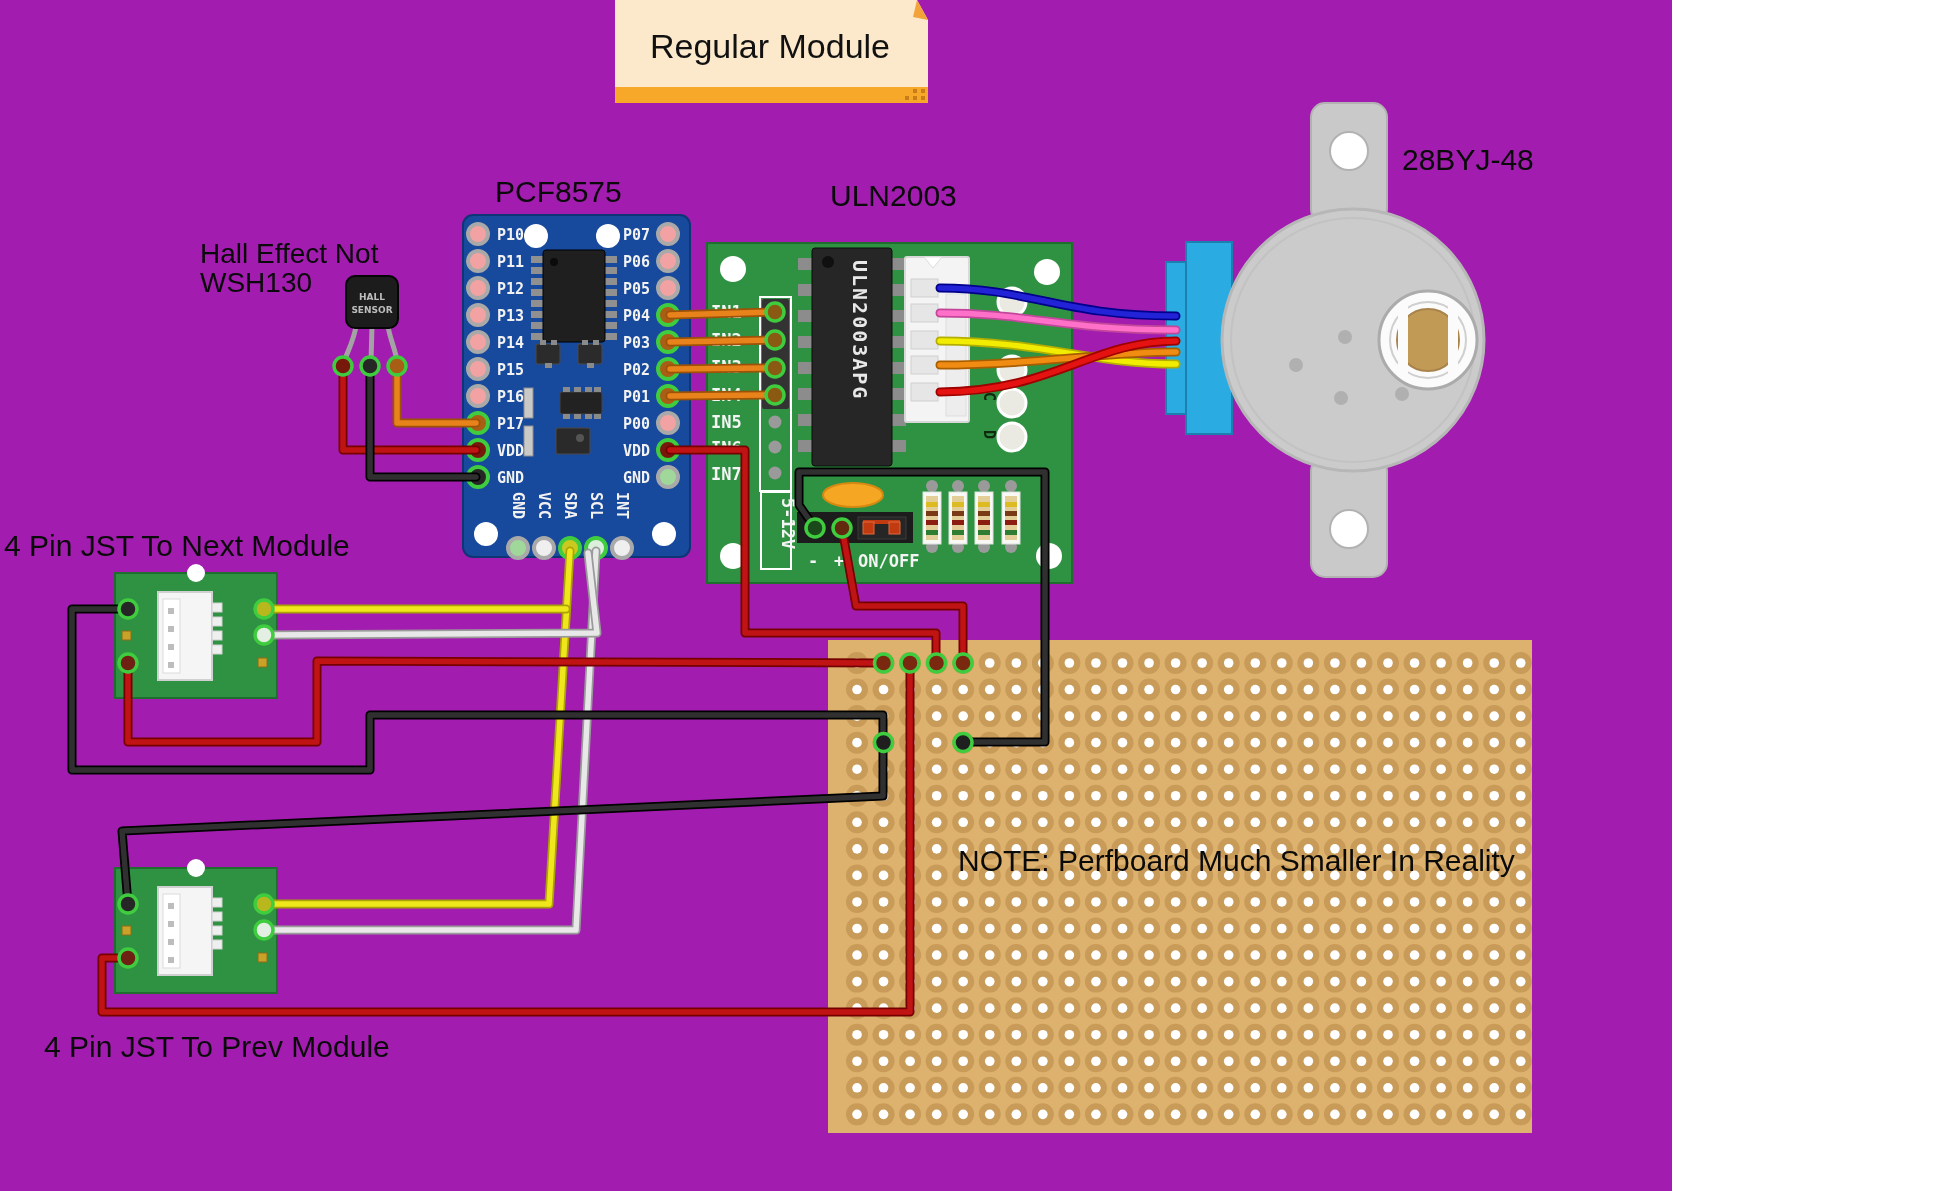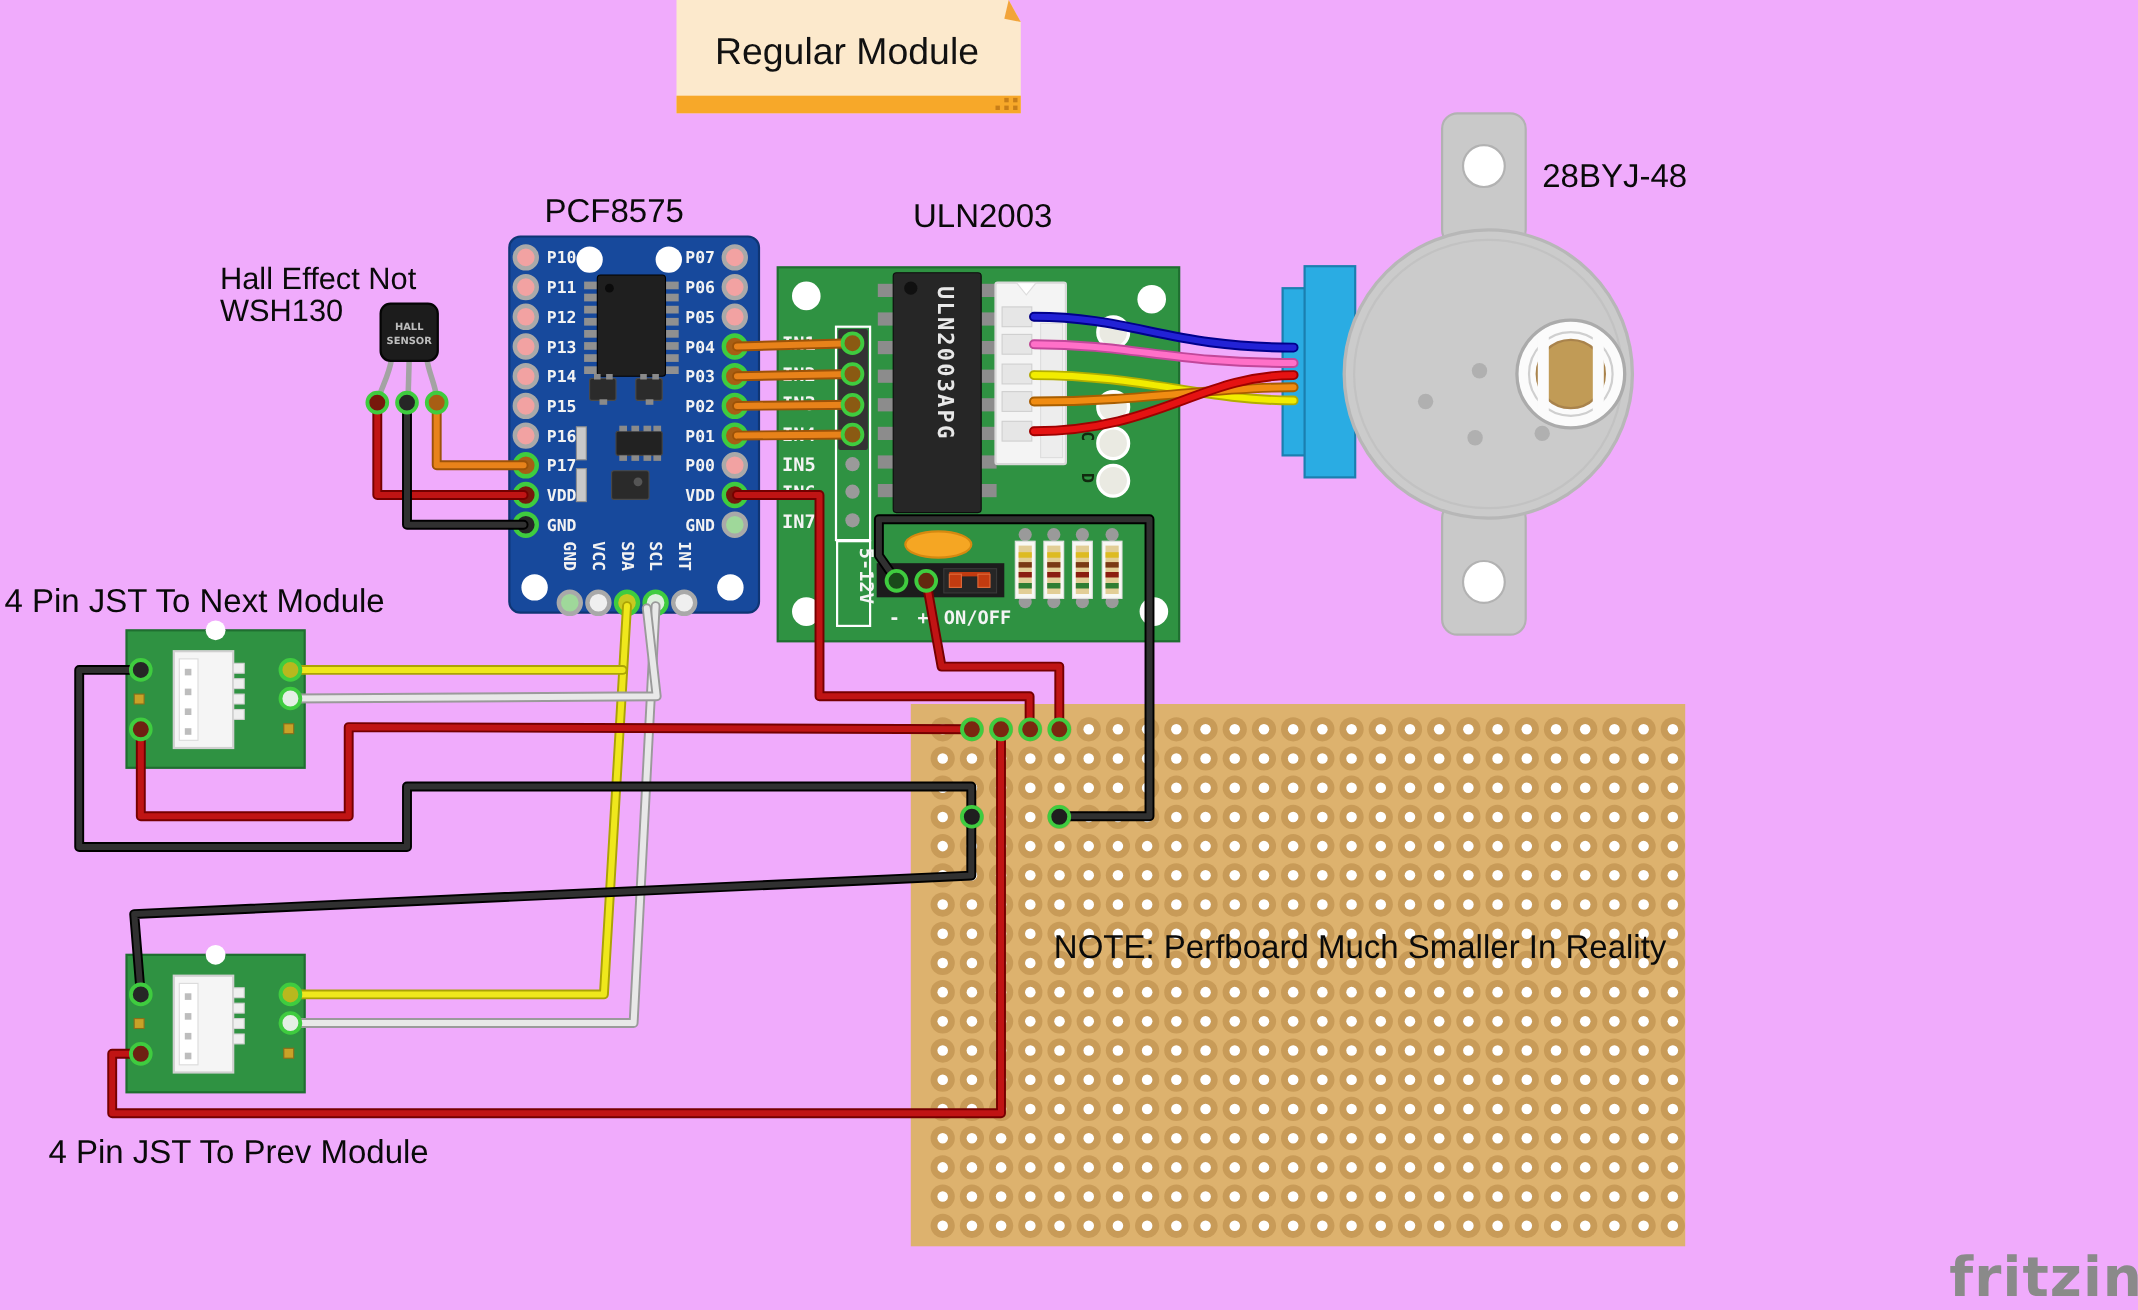--- a/index.html
+++ b/index.html
@@ -1,16 +1,16 @@
 <!DOCTYPE html>
 <html><head>
 <meta charset="utf-8">
 <style>
   html,body{margin:0;padding:0;background:#ffffff;}
-  .stage{position:relative;width:1944px;height:1191px;background:#f0abfc;overflow:hidden;}
+  .stage{position:relative;width:1672px;height:1191px;background:#a21caf;overflow:hidden;}
   svg{display:block;font-family:"Liberation Sans",sans-serif;}
   .lbl{font:30px "Liberation Sans",sans-serif;fill:#0a0a0a;}
   .lbl-sm{font:28px "Liberation Sans",sans-serif;fill:#0a0a0a;}
   .note-txt{font:34px "Liberation Sans",sans-serif;fill:#111;}
   .silk{font:bold 15px "DejaVu Sans Mono",monospace;fill:#f2f2f2;}
   .silk-uln{font:bold 17px "DejaVu Sans Mono",monospace;fill:#f4f4f4;}
   .chiplbl{font:bold 20px "DejaVu Sans Mono",monospace;fill:#e8e8e8;letter-spacing:2px;}
   .halltxt{font:bold 9px "DejaVu Sans",sans-serif;fill:#bdbdbd;}
   .ledlbl{font:bold 15px "DejaVu Sans Mono",monospace;fill:#11290f;}
   .watermark{font:bold 50px "DejaVu Sans",sans-serif;fill:#8a8a8a;letter-spacing:1px;}

